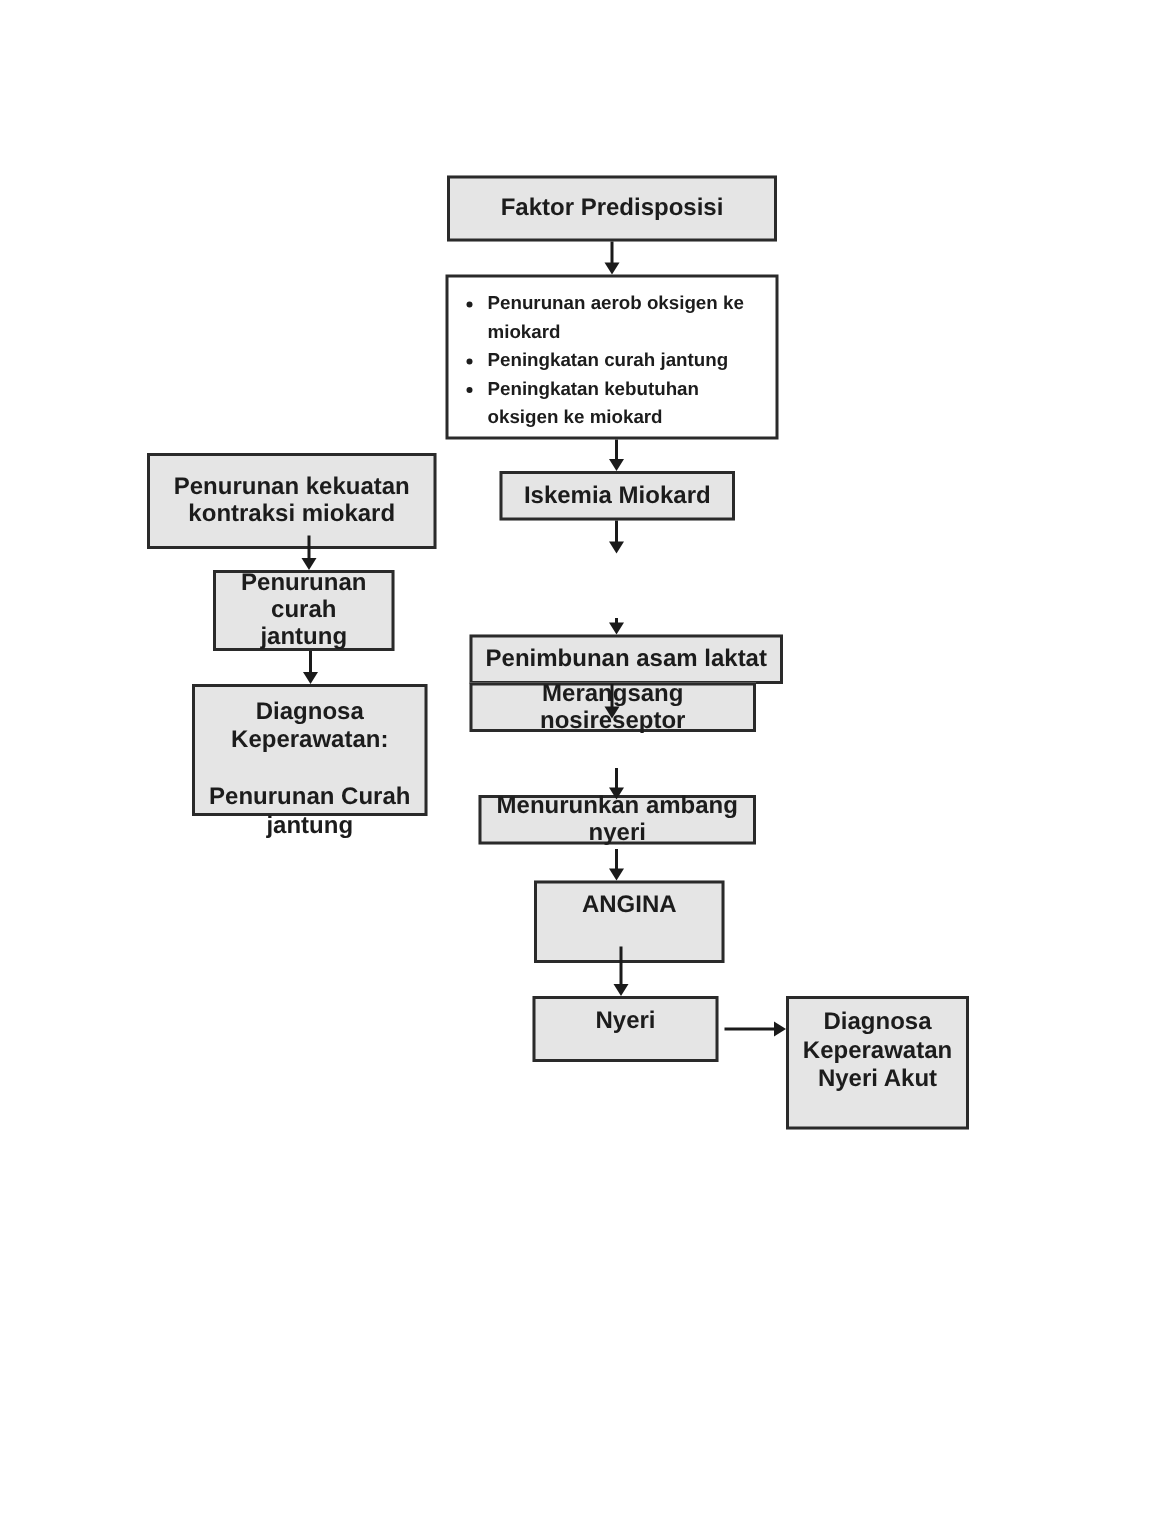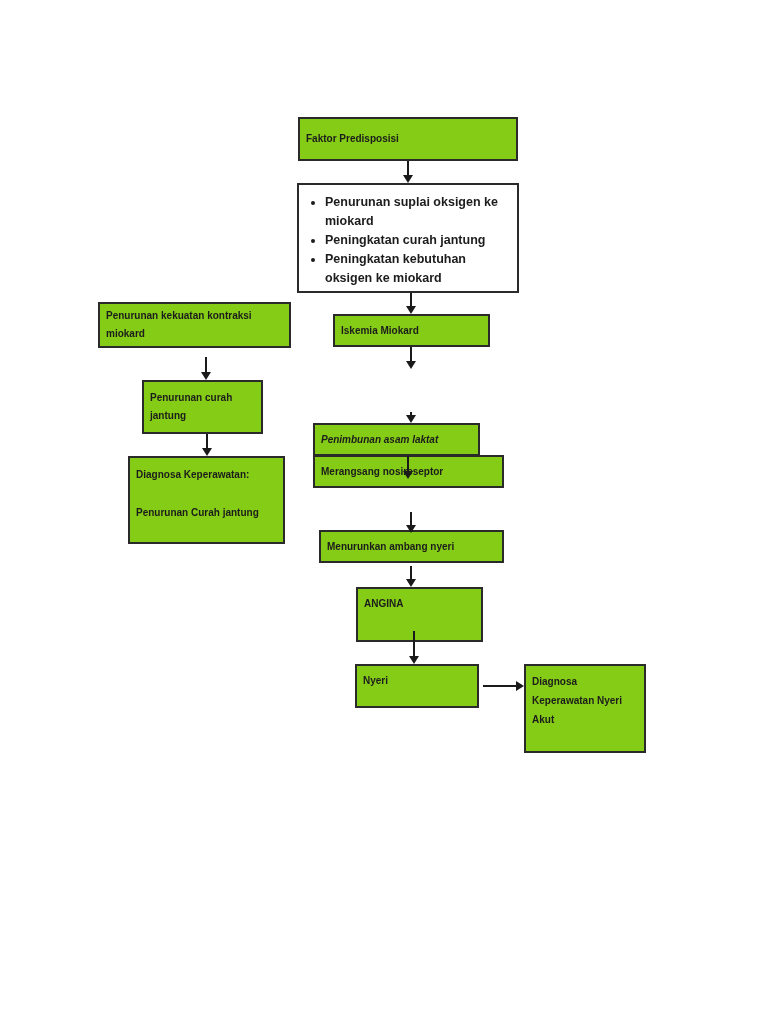--- a/index.html
+++ b/index.html
@@ -13,25 +13,25 @@
     height: 1024px;
     background: #ffffff;
     font-family: "Liberation Sans", "DejaVu Sans", sans-serif;
     color: #1c1c1c;
     overflow: hidden;
   }
   .fc-box {
     position: absolute;
     box-sizing: border-box;
     border: 2px solid #2a2a2a;
-    background: #84cc16;
+    background: #e5e5e5;
     font-weight: bold;
-    font-size: 10px;
+    font-size: 16px;
     line-height: 18px;
-    text-align: left;
+    text-align: center;
     display: flex;
     align-items: center;
     justify-content: center;
     padding: 2px 6px;
   }
   .fc-box.top-align {
     align-items: flex-start;
     padding-top: 6px;
   }
   .fc-box .label { width: 100%; }
@@ -89,32 +89,32 @@
 <body>
 
 <div class="page">
 
   <div class="fc-box" style="left:298px; top:117px; width:220px; height:44px;">
     <span class="label">Faktor Predisposisi</span>
   </div>
 
   <div class="bullet-box" style="left:297px; top:183px; width:222px; height:110px;">
     <ul>
-      <li>Penurunan suplai oksigen ke miokard</li>
+      <li>Penurunan aerob oksigen ke miokard</li>
       <li>Peningkatan curah jantung</li>
       <li>Peningkatan kebutuhan oksigen ke miokard</li>
     </ul>
   </div>
 
   <div class="fc-box" style="left:333px; top:314px; width:157px; height:33px;">
     <span class="label">Iskemia Miokard</span>
   </div>
 
 
-  <div class="fc-box" style="left:313px; top:423px; width:167px; height:33px;font-style:italic;">
+  <div class="fc-box" style="left:313px; top:423px; width:209px; height:33px;">
     <span class="label">Penimbunan asam laktat</span>
   </div>
 
   <div class="fc-box" style="left:313px; top:455px; width:191px; height:33px;">
     <span class="label">Merangsang nosireseptor</span>
   </div>
 
   <div class="fc-box" style="left:319px; top:530px; width:185px; height:33px;">
     <span class="label">Menurunkan ambang nyeri</span>
   </div>
@@ -124,21 +124,21 @@
   </div>
 
   <div class="fc-box top-align" style="left:355px; top:664px; width:124px; height:44px;">
     <span class="label">Nyeri</span>
   </div>
 
   <div class="fc-box top-align" style="left:524px; top:664px; width:122px; height:89px; line-height:19px;">
     <span class="label">Diagnosa Keperawatan Nyeri Akut</span>
   </div>
 
-  <div class="fc-box" style="left:98px; top:302px; width:193px; height:46px;">
+  <div class="fc-box" style="left:98px; top:302px; width:193px; height:64px;">
     <span class="label">Penurunan kekuatan kontraksi miokard</span>
   </div>
 
   <div class="fc-box" style="left:142px; top:380px; width:121px; height:54px;">
     <span class="label">Penurunan curah jantung</span>
   </div>
 
   <div class="fc-box top-align para-box" style="left:128px; top:456px; width:157px; height:88px; line-height:19px; padding-top:7px;">
     <span class="label">
       <p>Diagnosa Keperawatan:</p>

